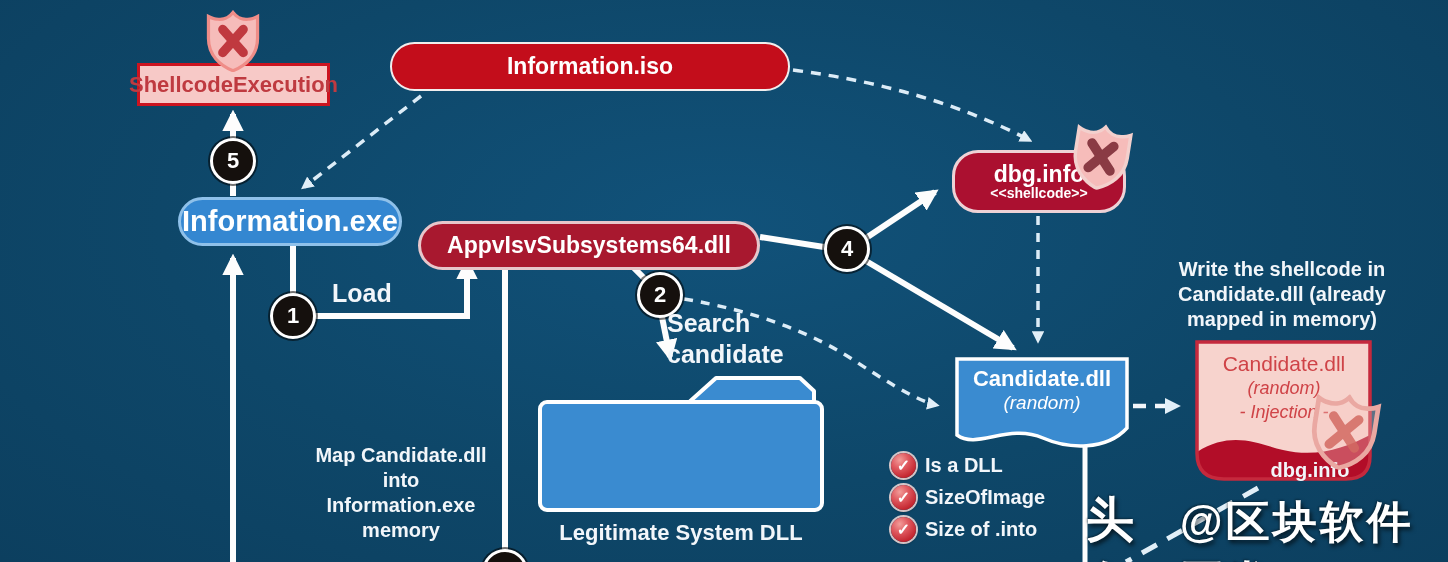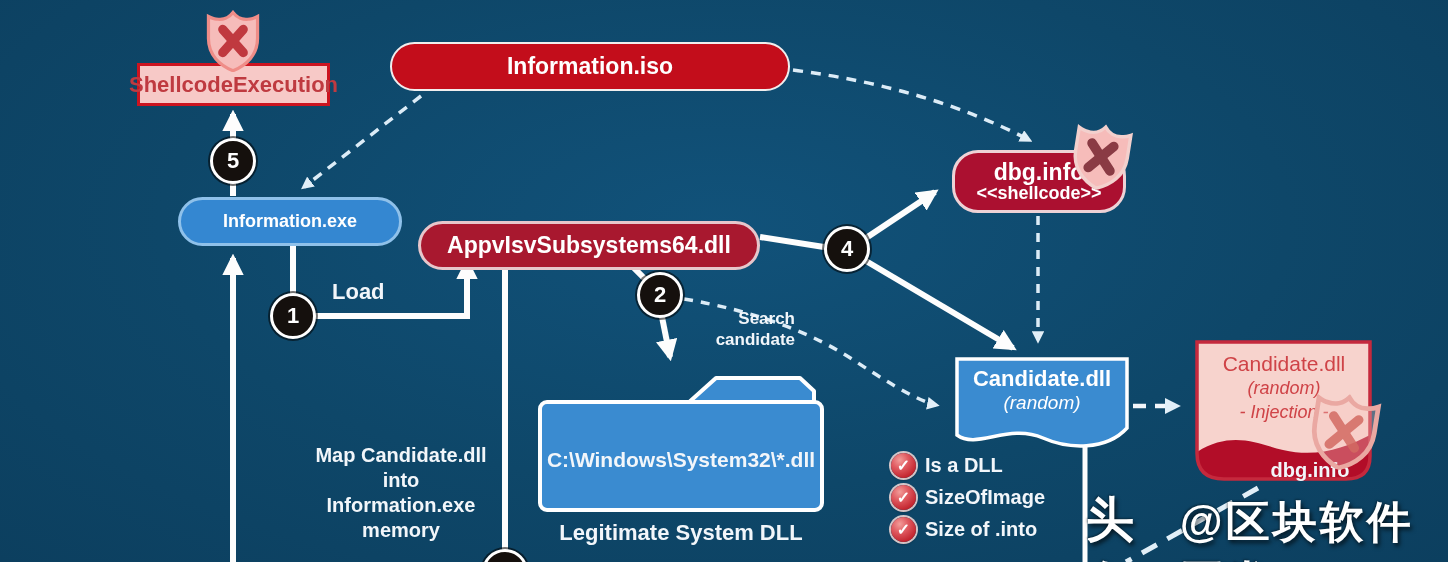--- a/index.html
+++ b/index.html
@@ -7,24 +7,24 @@
   #canvas{
     position:relative;width:1448px;height:562px;overflow:hidden;
     background:radial-gradient(ellipse at 50% 40%, #11527a 0%, #0e4769 55%, #0c3f5f 100%);
   }
   svg.overlay{position:absolute;left:0;top:0;z-index:1;}
   .node{position:absolute;display:flex;align-items:center;justify-content:center;
         box-sizing:border-box;text-align:center;z-index:2;}
   .pill{border-radius:26px;color:#fff;font-weight:bold;}
   .pill-red{background:#c30d1b;border:2px solid #f1eeee;font-size:23px;}
   .pill-crimson{background:#a8182f;border:3px solid #e7c6cb;font-size:23px;}
-  .pill-blue{background:#3487d1;border:3px solid #8fc1ea;font-size:18px;}
+  .pill-blue{background:#3487d1;border:3px solid #8fc1ea;font-size:29px;}
   .pill-dbg{background:#ab1030;border:3px solid #eed2d6;flex-direction:column;line-height:1.05;}
   .pill-dbg .t1{font-size:23px;font-weight:bold;}
-  .pill-dbg .t2{font-size:18px;font-weight:bold;}
+  .pill-dbg .t2{font-size:14px;font-weight:bold;}
   .alert-box{background:#f7c9c7;border:3px solid #cc1420;color:#bf3a40;
              font-size:22px;font-weight:600;z-index:3;}
   .step-circle{position:absolute;width:40px;height:40px;border-radius:50%;
     background:#15100d;border:3px solid #fff;box-shadow:0 0 0 2px rgba(0,0,0,.55);
     color:#fff;font-weight:bold;font-size:22px;display:flex;align-items:center;
     justify-content:center;z-index:3;}
   .lbl{position:absolute;color:#f2f6fa;font-weight:bold;z-index:3;line-height:1.25;}
   .doc-text{position:absolute;z-index:3;text-align:center;}
   .doc-text .title{color:#fff;font-weight:bold;font-size:22px;}
   .doc-text .sub{color:#fff;font-style:italic;font-size:19px;}
@@ -147,27 +147,27 @@
   <div class="step-circle" style="left:482px;top:549px;">
     <span>3</span>
   </div>
   <div class="step-circle" style="left:824px;top:226px;">
     <span>4</span>
   </div>
   <div class="step-circle" style="left:210px;top:138px;">
     <span>5</span>
   </div>
 
-  <div class="lbl" style="left:332px;top:278px;font-size:22px;">Load</div>
-  <div class="lbl" style="left:683px;top:308px;width:112px;font-size:17px;text-align:right;">Search candidate</div>
+  <div class="lbl" style="left:332px;top:278px;font-size:25px;">Load</div>
+  <div class="lbl" style="left:667px;top:308px;width:112px;font-size:25px;">Search candidate</div>
 
-  <div class="lbl" style="left:545px;top:447px;width:272px;text-align:center;font-size:21px;">C:\Windows\System32\*.dll</div>
   <div class="lbl" style="left:548px;top:519px;width:266px;text-align:center;font-size:22px;">Legitimate System DLL</div>
 
   <div class="lbl" style="left:310px;top:443px;width:182px;text-align:center;font-size:20px;">Map Candidate.dll into Information.exe memory</div>
+  <div class="lbl" style="left:1168px;top:257px;width:228px;text-align:center;font-size:20px;">Write the shellcode in Candidate.dll (already mapped in memory)</div>
 
   <div class="doc-text" style="left:957px;top:366px;width:170px;">
     <div class="title">Candidate.dll</div>
     <div class="sub">(random)</div>
   </div>
 
   <div class="inf-text" style="left:1200px;top:350px;width:168px;">
     <div class="title">Candidate.dll</div>
     <div class="sub">(random)</div>
     <div class="sub">- Injection -</div>

